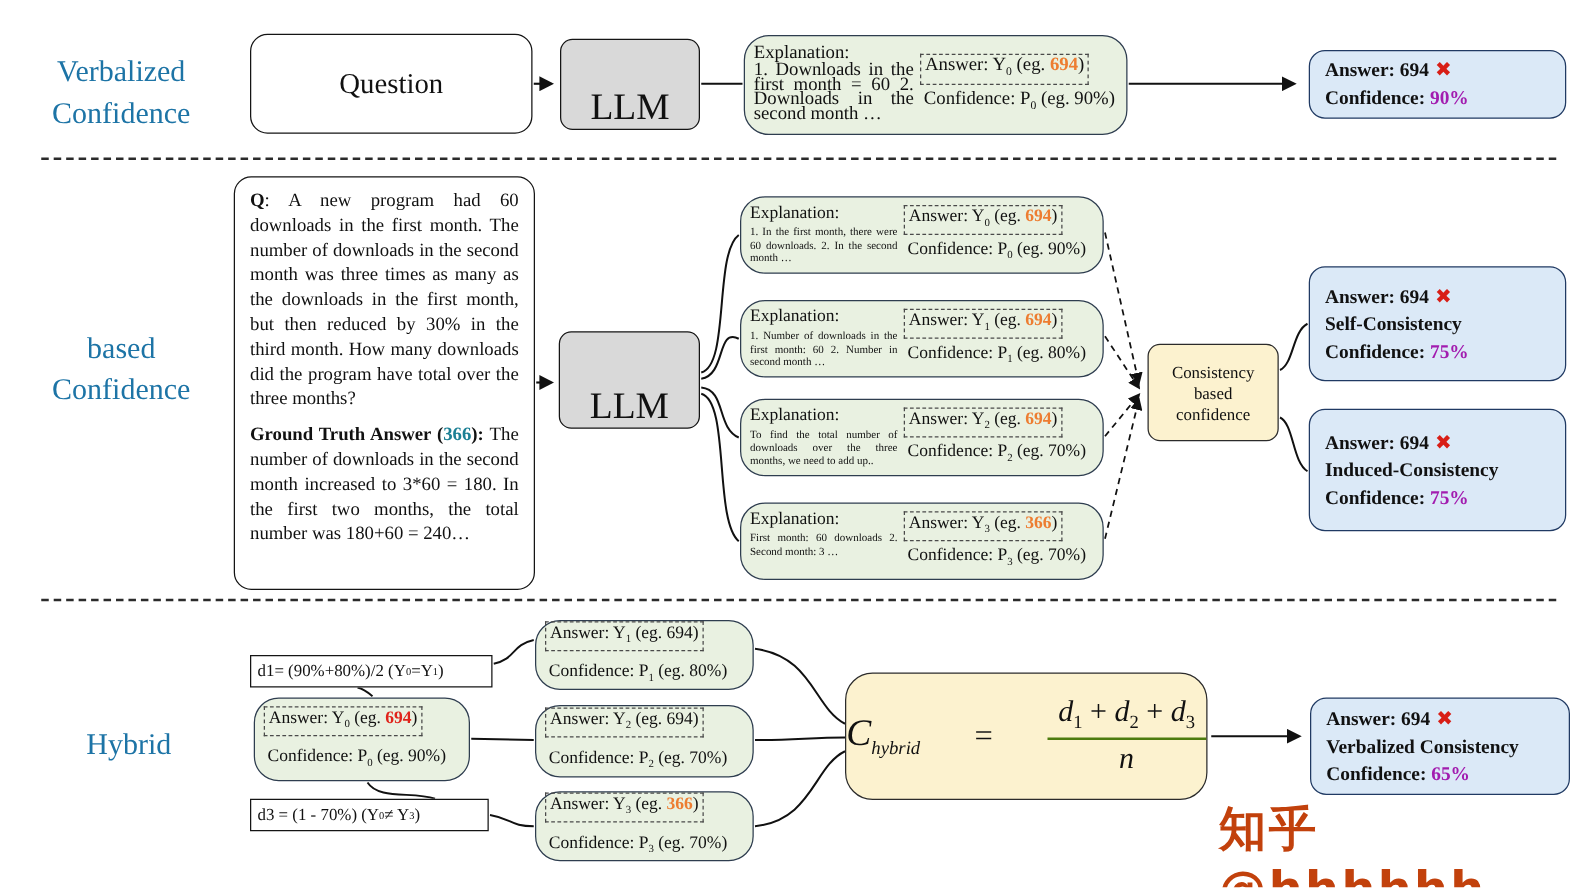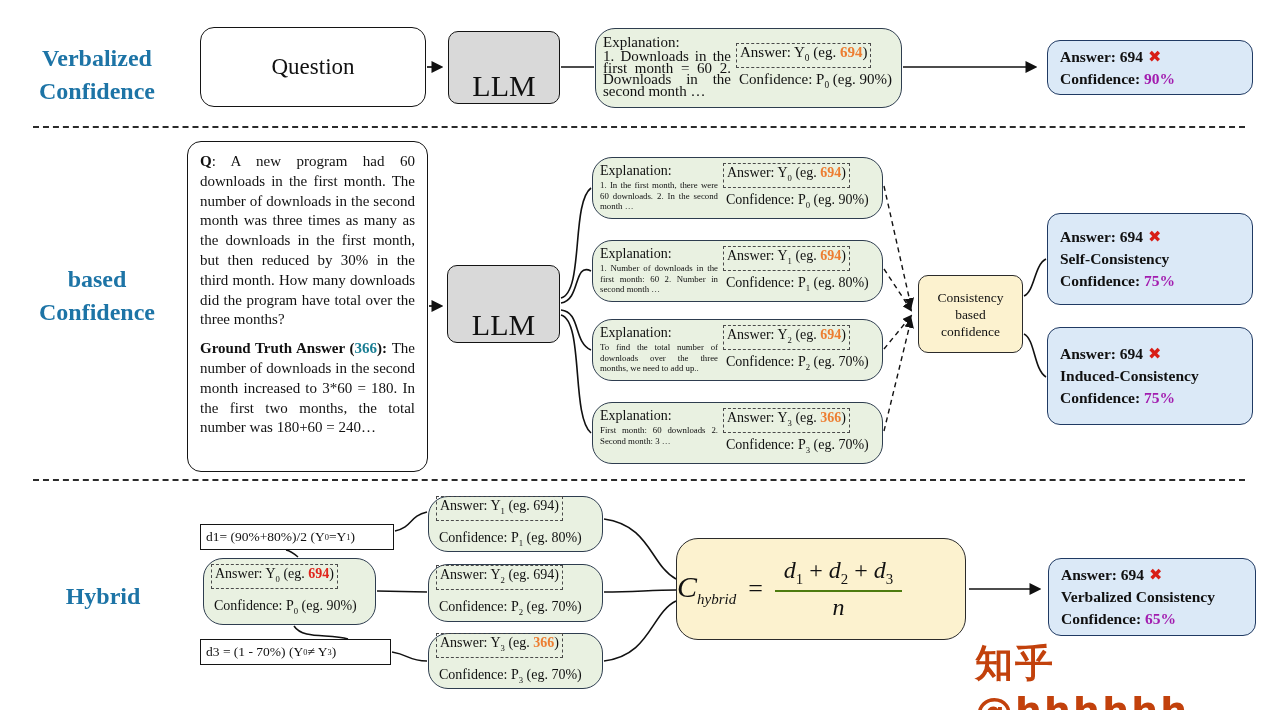--- a/index.html
+++ b/index.html
@@ -1,21 +1,21 @@
 <!DOCTYPE html>
 <html><head>
 <meta charset="utf-8">
 <style>
   html,body{margin:0;padding:0;background:#fff;}
   #canvas{position:relative;width:1272px;height:710px;background:#ffffff;overflow:hidden;
           font-family:"Liberation Serif",serif;color:#111;}
   .abs{position:absolute;box-sizing:border-box;}
   svg.wires{position:absolute;left:0;top:0;z-index:1;pointer-events:none;}
   .sep{position:absolute;left:33px;width:1212px;height:0;border-top:2px dashed #2b2b2b;z-index:0;}
-  .blabel{color:#1d74a6;font-weight:700;font-size:24px;text-align:center;line-height:33px;z-index:2;}
+  .blabel{color:#1d74a6;font-weight:400;font-size:24px;text-align:center;line-height:33px;z-index:2;}
   .qbox1{background:#fff;border:1.6px solid #141414;border-radius:14px;display:flex;align-items:center;
          justify-content:center;font-size:23px;z-index:2;}
   .llm{background:#d9d9d9;border:1.6px solid #141414;border-radius:10px;display:flex;align-items:flex-end;
        justify-content:center;font-size:30px;z-index:2;}
   .gbox{background:#e9f1e1;border:1.4px solid #2e3d4f;border-radius:20px;display:flex;gap:5px;
         padding:5px 7px;z-index:2;}
   .gleft{flex:0 0 auto;}
   .gtitle{font-size:14px;line-height:16px;}
   .gbody{font-size:8.8px;line-height:10.6px;text-align:justify;margin-top:1px;}
   .gright{flex:1 1 auto;display:flex;flex-direction:column;justify-content:center;align-items:flex-start;}
@@ -26,21 +26,21 @@
         justify-content:center;padding:4px 12px;font-weight:700;font-size:15.5px;line-height:22px;z-index:2;}
   .ybox{background:#fcf2cf;border:1.4px solid #2b2b2b;border-radius:10px;display:flex;flex-direction:column;
         align-items:center;justify-content:center;font-size:13.5px;line-height:17px;z-index:2;}
   .qbox2{background:#fff;border:1.6px solid #141414;border-radius:14px;padding:10px 12px;font-size:15px;
          line-height:19.8px;text-align:justify;z-index:2;}
   .qbox2 p{margin:0 0 9px 0;}
   .qbox2 p:last-child{margin:0;}
   .dbox{background:#fff;border:1.3px solid #141414;display:flex;align-items:center;padding:0 5px;
         font-size:13.5px;white-space:nowrap;z-index:2;}
   .fbox{background:#fcf2cf;border:1.5px solid #2b2b2b;border-radius:22px;display:flex;align-items:center;
-        justify-content:flex-start;z-index:2;}
+        justify-content:space-between;z-index:2;}
   .f-it{font-style:italic;}
   .f-c{font-size:30px;}
   .f-c sub{font-size:15px;font-style:italic;}
   .f-eq{font-size:26px;margin:0 12px;}
   .frac{display:inline-flex;flex-direction:column;align-items:center;font-size:24px;}
   .frac .num{border-bottom:2px solid #4d7c0f;padding:0 9px 3px;white-space:nowrap;}
   .frac .den{padding-top:2px;}
   .v-orange{color:#ed7d31;font-weight:700;}
   .v-red{color:#e0241b;font-weight:700;}
   .orangeval{color:#a21caf;}

